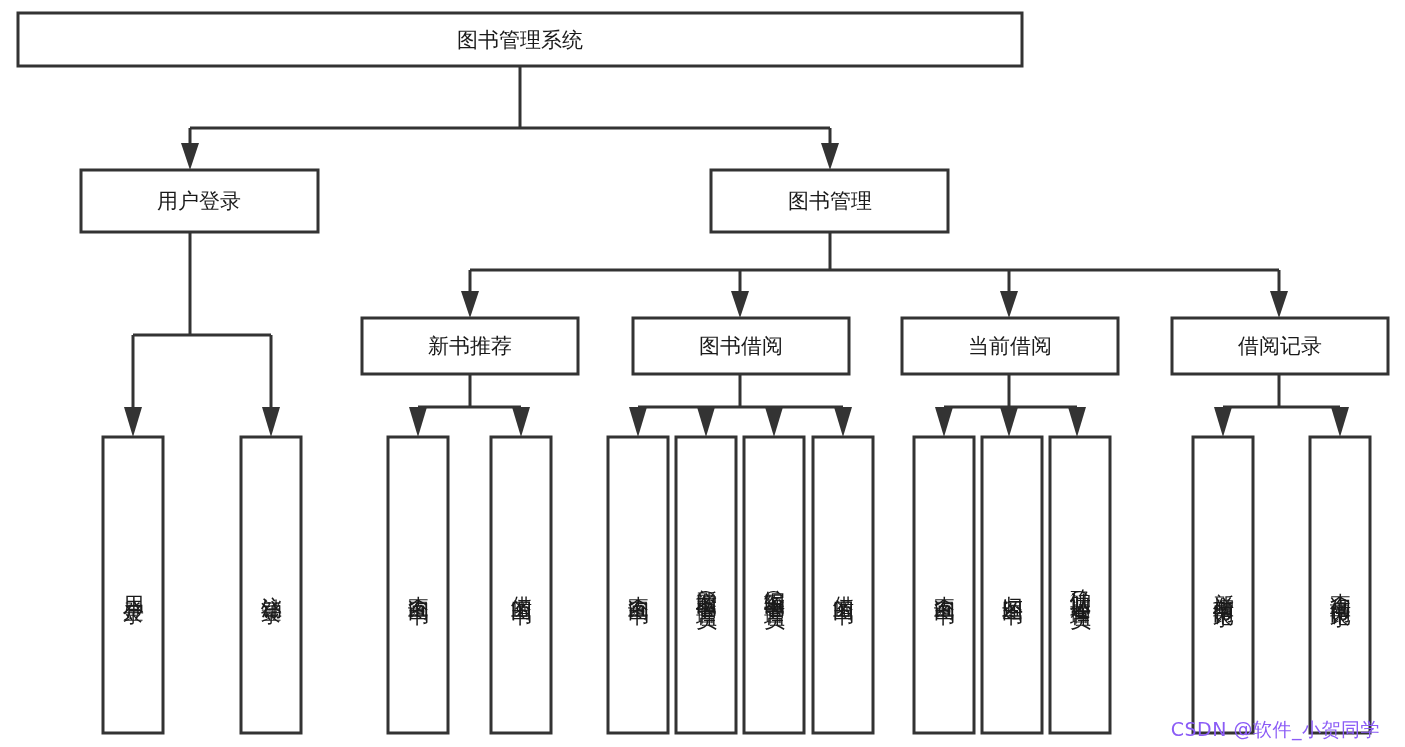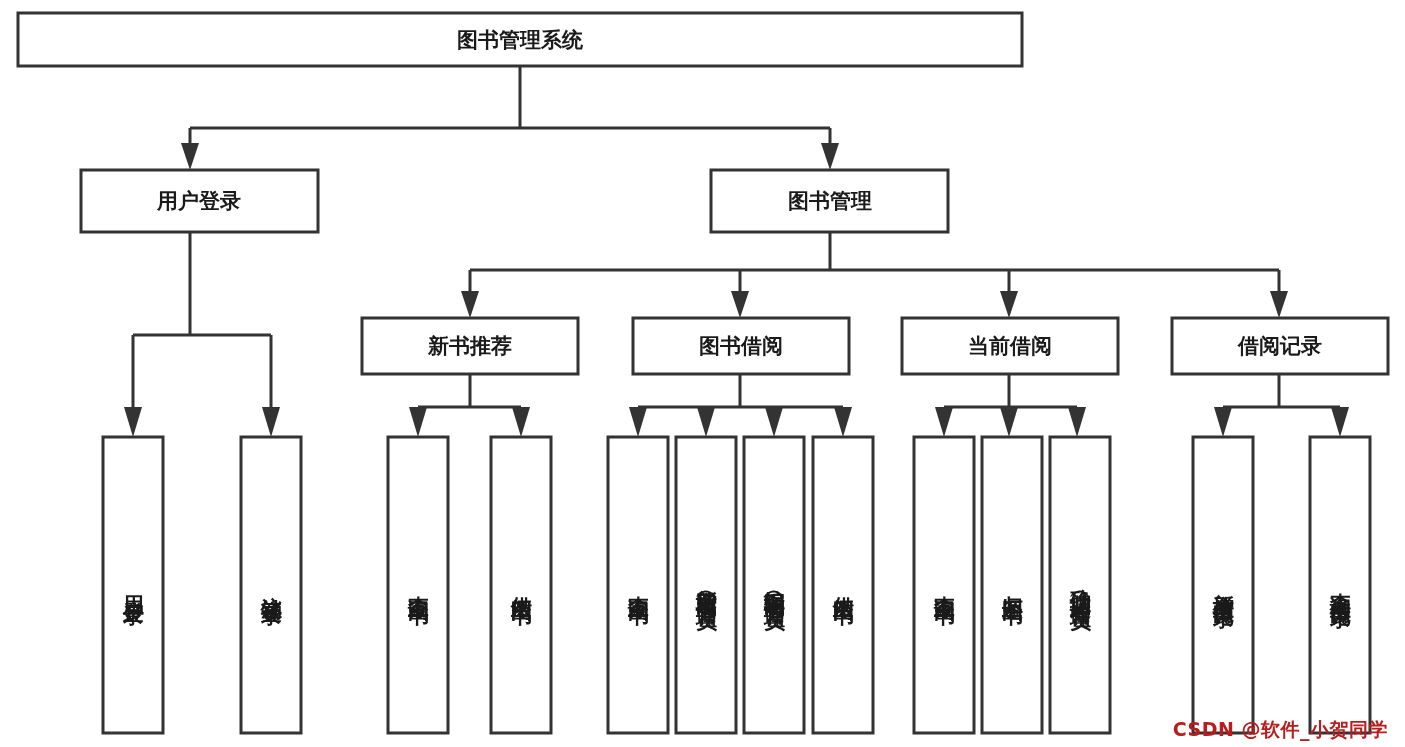--- a/index.html
+++ b/index.html
@@ -11,21 +11,20 @@
     width: 1405px;
     height: 747px;
     font-family: "DejaVu Sans", "Liberation Sans", sans-serif;
     overflow: hidden;
     position: relative;
   }
   #diagram-root {
     position: relative;
     width: 1404px;
     height: 747px;
-    font-weight: bold;
   }
   svg.diagram {
     position: absolute;
     top: 0; left: 0;
     width: 1405px;
     height: 747px;
   }
   .node-box {
     fill: #ffffff;
     stroke: #333333;
@@ -59,25 +58,25 @@
     color: #1a1a1a;
     display: flex;
     align-items: center;
     justify-content: center;
     text-align: center;
     white-space: nowrap;
     pointer-events: none;
   }
   .watermark {
     position: absolute;
-    right: 16px;
+    right: 24px;
     bottom: 4px;
     font-family: "DejaVu Sans", "Liberation Sans", sans-serif;
     font-size: 19px;
-    color: #b91c1c;
+    color: #8b5cf6;
     letter-spacing: 0.5px;
     white-space: nowrap;
     text-align: right;
   }
 </style>
 </head>
 <body>
 
 <div id="diagram-root">
 

